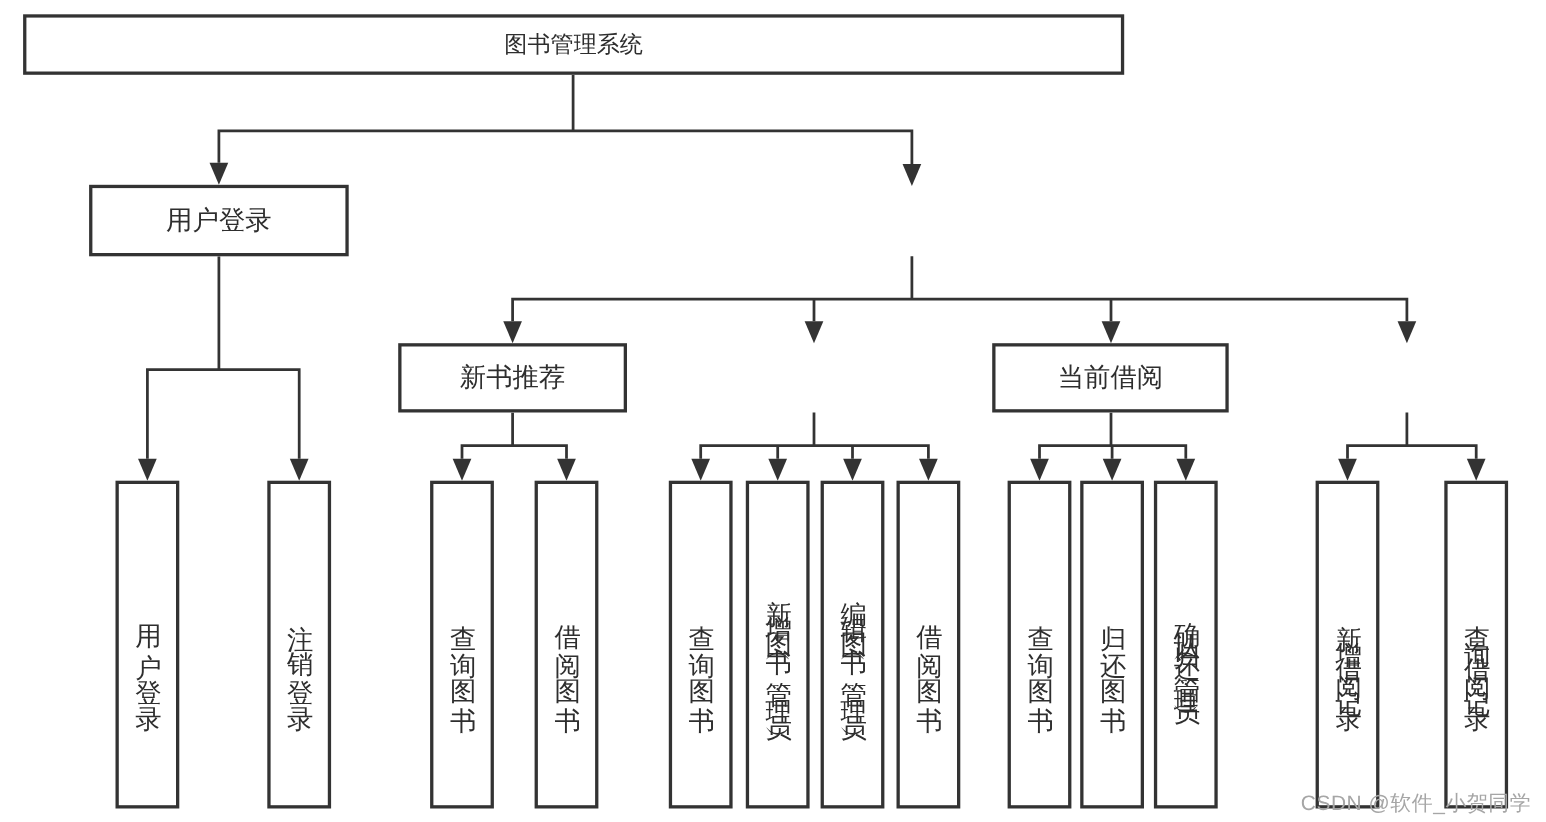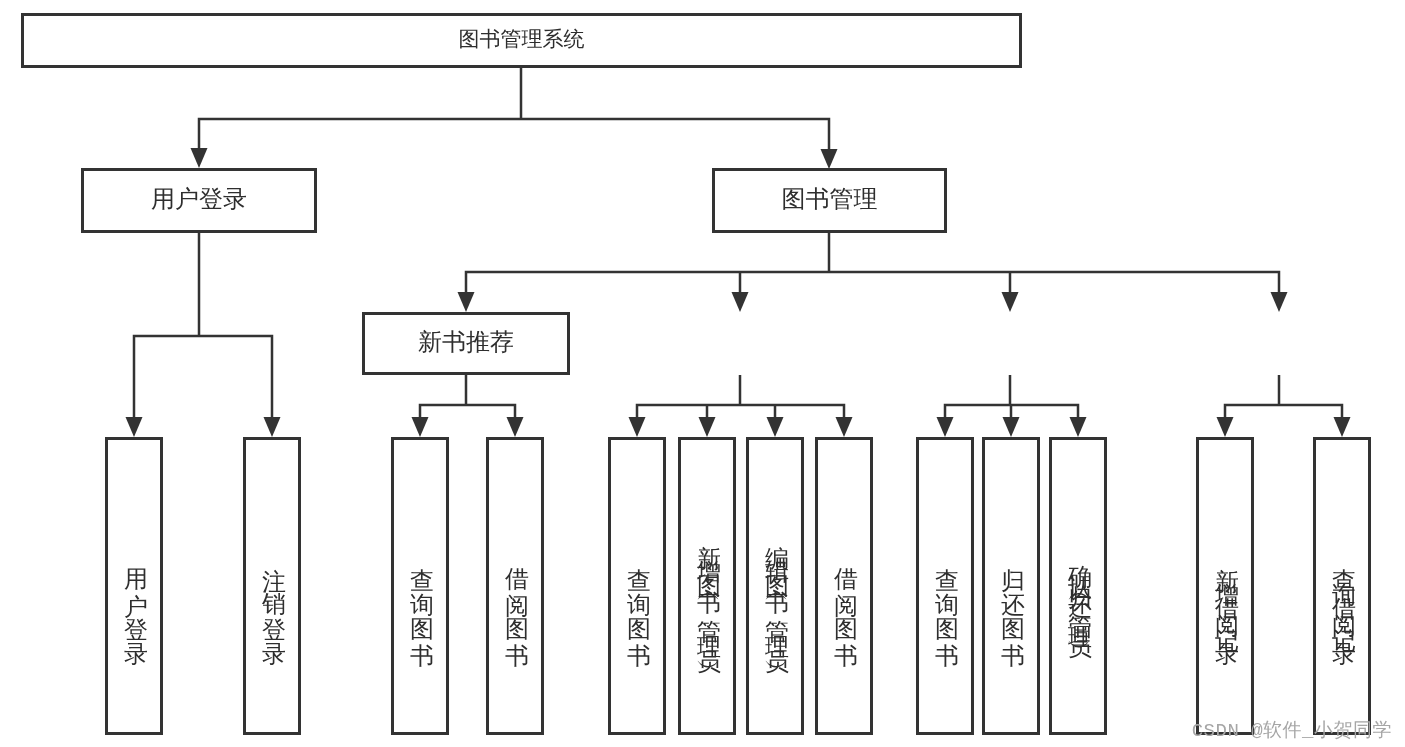--- a/index.html
+++ b/index.html
@@ -1,21 +1,21 @@
 <!DOCTYPE html>
 <html><head>
 <meta charset="utf-8">
 <style>
   html, body { margin: 0; padding: 0; background: #ffffff; }
   .canvas {
     position: relative;
     width: 1405px;
     height: 747px;
     background: #ffffff;
-    font-family: Liberation Mono, monospace;
+    font-family: Liberation Sans, sans-serif;
     overflow: hidden;
   }
   .connectors {
     position: absolute;
     left: 0; top: 0;
     pointer-events: none;
   }
   .node {
     position: absolute;
     box-sizing: border-box;
@@ -87,26 +87,26 @@
     </g>
   </svg>
 
   <div class="node" style="left:21px; top:13px; width:1001px; height:55px; font-size:21px;">
     <span>图书管理系统</span>
   </div>
 
   <div class="node" style="left:81px; top:168px; width:236px; height:65px;">
     <span>用户登录</span>
   </div>
-  <div class="node" style="left:712px; top:168px; width:235px; height:65px;">
-    <span>图书管理</span>
-  </div>
 
   <div class="node" style="left:362px; top:312px; width:208px; height:63px;">
     <span>新书推荐</span>
+  </div>
+  <div class="node" style="left:902px; top:312px; width:215px; height:63px;">
+    <span>当前借阅</span>
   </div>
 
   <div class="node vnode ls-lg" style="left:105px; top:437px; width:58px; height:298px;">
     <span>用户登录</span>
   </div>
   <div class="node vnode ls-lg" style="left:243px; top:437px; width:58px; height:298px;">
     <span>注销登录</span>
   </div>
 
   <div class="node vnode ls-lg" style="left:391px; top:437px; width:58px; height:298px;">

